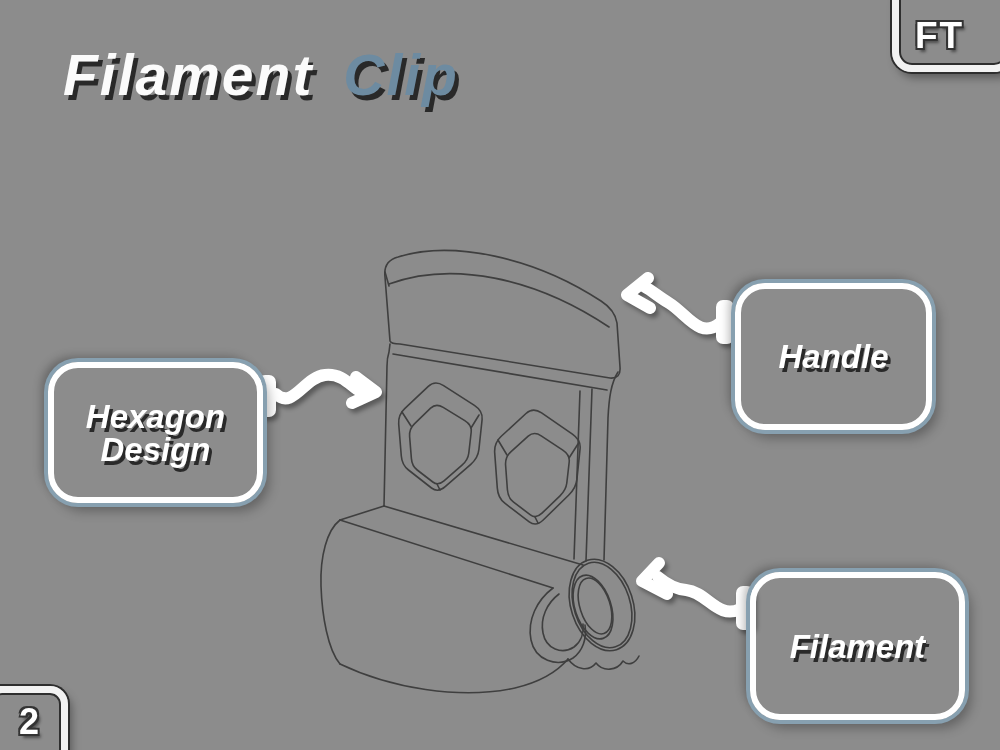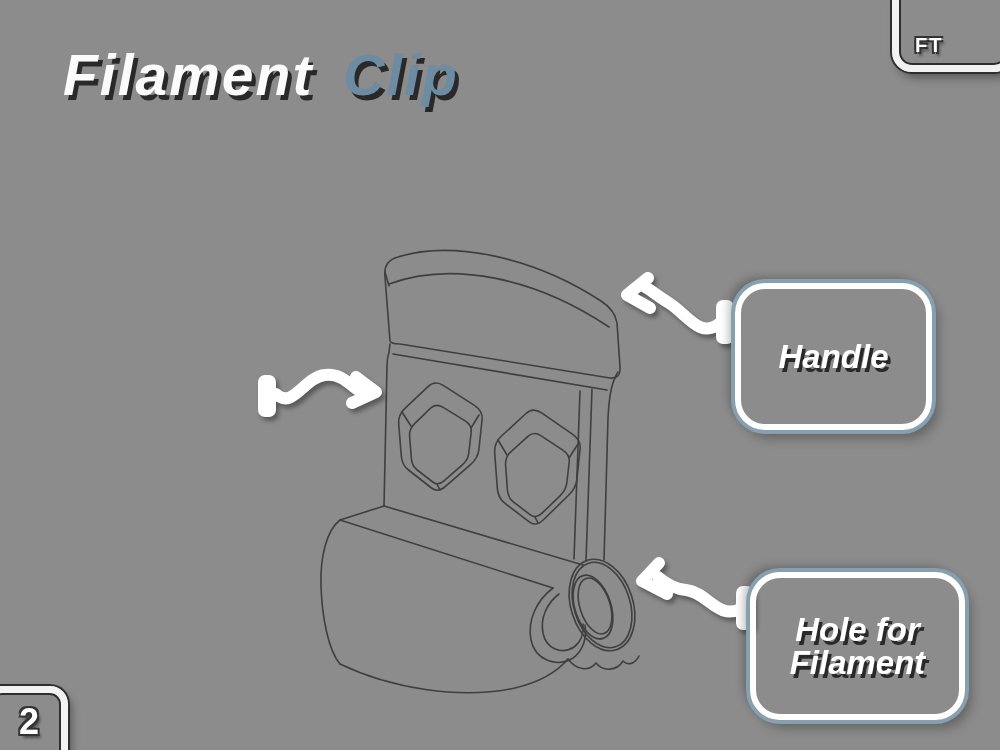--- a/index.html
+++ b/index.html
@@ -88,21 +88,21 @@
       2px 2px 0 #333333, -2px -2px 0 #333333,
       2px -2px 0 #333333, -2px 2px 0 #333333,
       3px 4px 3px rgba(0,0,0,0.45);
   }
   .badge-ft {
     right: -14px; top: -20px; width: 92px; height: 70px;
     border-radius: 20px;
     display: flex; align-items: flex-end; justify-content: flex-start;
     padding: 0 0 8px 16px;
   }
-  .badge-ft span { font-size: 20px; letter-spacing: 2px; }
+  .badge-ft span { font-size: 37px; letter-spacing: 2px; }
   .badge-page {
     left: -16px; bottom: -20px; width: 64px; height: 62px;
     border-radius: 18px;
     display: flex; align-items: flex-start; justify-content: center;
     padding: 8px 0 0 6px;
   }
   .badge-page span { font-size: 36px; }
 </style>
 </head>
 <body>
@@ -168,27 +168,30 @@
       <path class="head" d="M 659,563 L 642,581 L 667,594"></path>
     </g>
   </svg>
 
   <h1 class="title">
     <span class="t-white">Filament</span>
     <span class="t-blue">Clip</span>
   </h1>
 
 
+  <div class="callout callout-hexagon">
+    <div class="callout-line">Hexagon</div>
+    <div class="callout-line">Design</div>
+  </div>
 
   <div class="callout callout-handle">
     <div class="callout-line">Handle</div>
   </div>
 
   <div class="callout callout-hole">
-    <div class="callout-line">Hole for</div>
     <div class="callout-line">Filament</div>
   </div>
 
   <div class="badge badge-ft">
     <span>FT</span>
   </div>
 
   <div class="badge badge-page">
     <span>2</span>
   </div>

